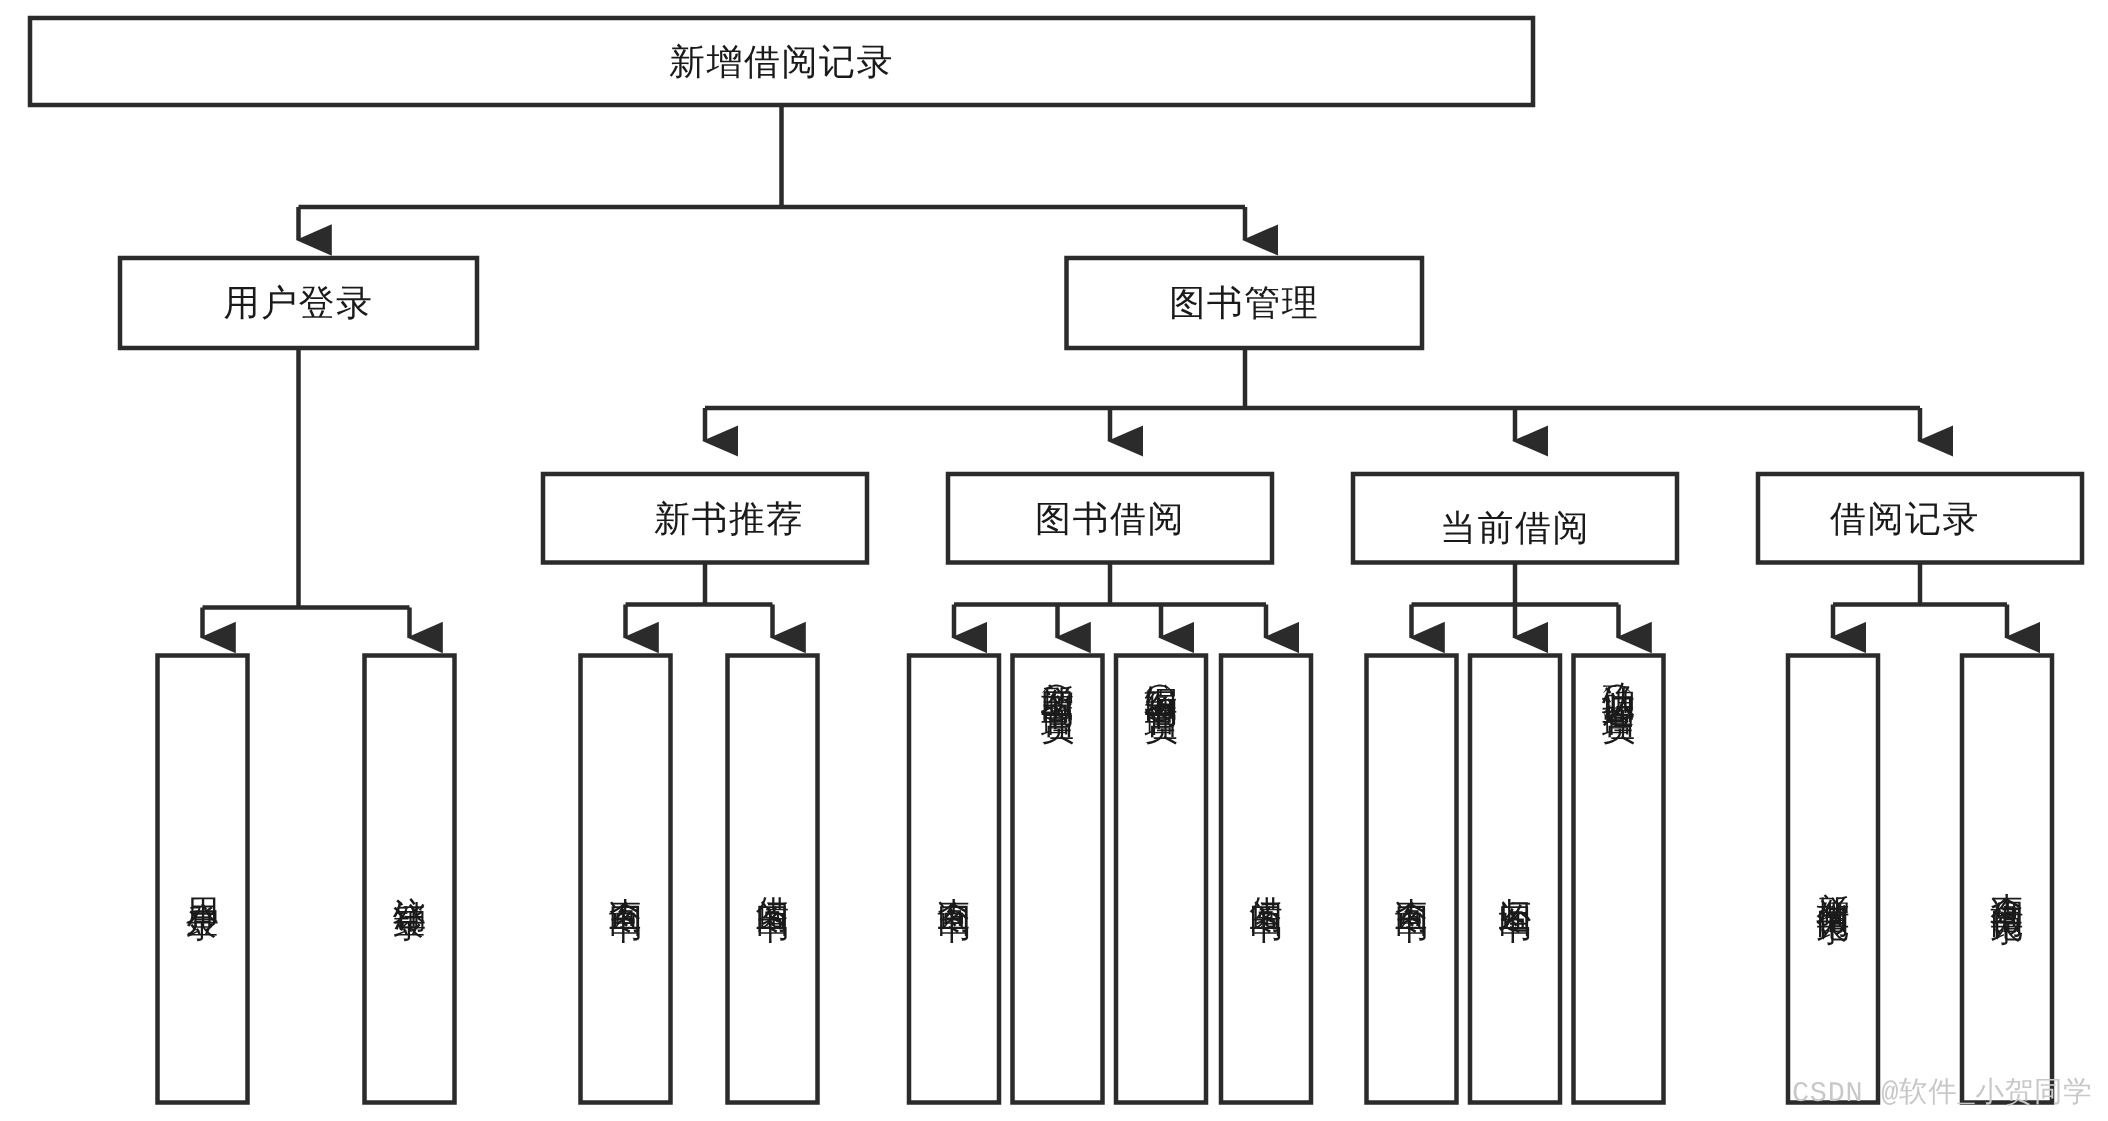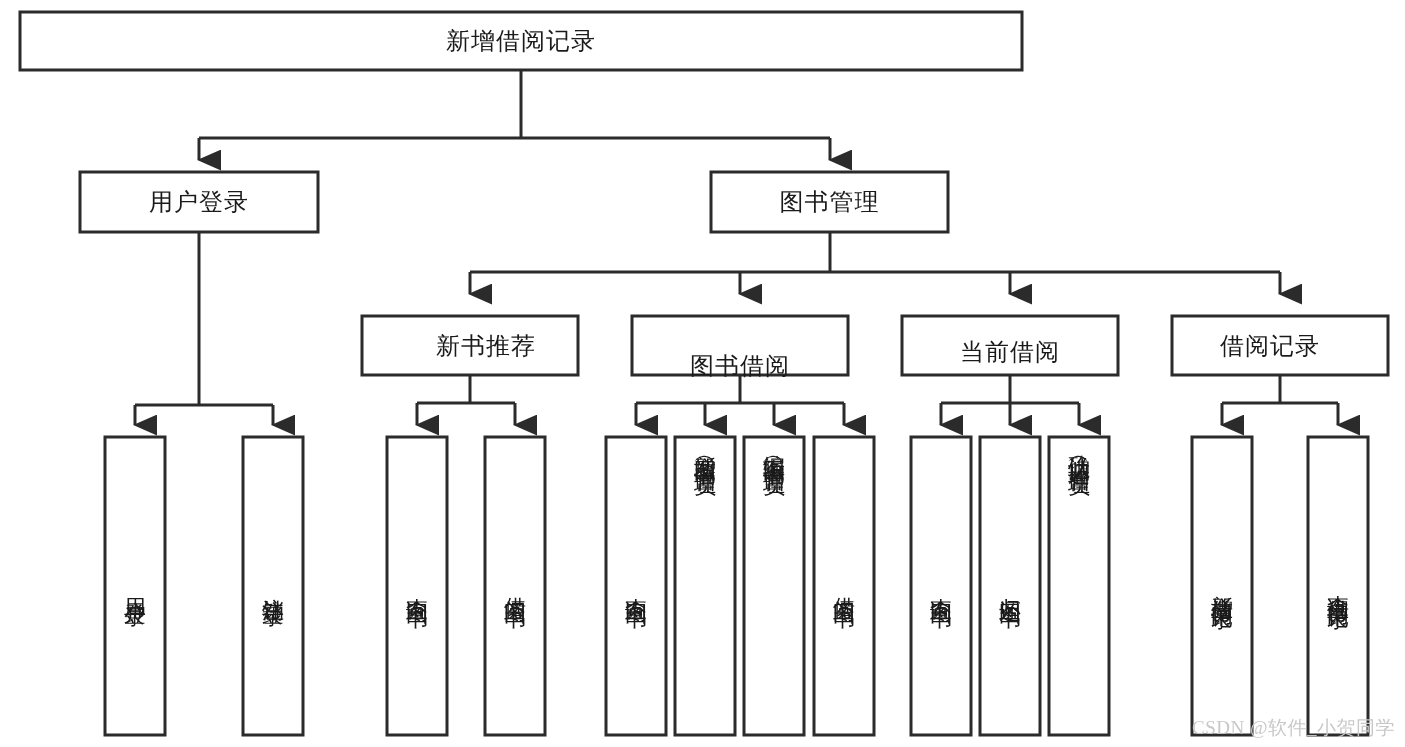--- a/index.html
+++ b/index.html
@@ -61,21 +61,21 @@
   }
   .connector {
     stroke: #2b2b2b;
     stroke-width: 3;
     fill: none;
   }
   .watermark {
     position: absolute;
     right: 10px;
     bottom: 6px;
-    font-family: Liberation Serif, serif;
+    font-family: Liberation Mono, monospace;
     font-size: 19px;
     color: #c8c8c8;
     letter-spacing: 0.5px;
     white-space: nowrap;
     pointer-events: none;
   }
 </style>
 </head>
 <body>
 
@@ -176,21 +176,21 @@
 <div class="hlabel-wrap" style="left:80px; top:172px; width:238px; height:60px;">
   <span class="hlabel-text">用户登录</span>
 </div>
 <div class="hlabel-wrap" style="left:711px; top:172px; width:237px; height:60px;align-items:center;">
   <span class="hlabel-text">图书管理</span>
 </div>
 
 <div class="hlabel-wrap" style="left:362px; top:316px; width:248px; height:59px;">
   <span class="hlabel-text">新书推荐</span>
 </div>
-<div class="hlabel-wrap" style="left:632px; top:316px; width:216px; height:59px;margin-top:20px;">
+<div class="hlabel-wrap" style="left:632px; top:316px; width:216px; height:59px;">
   <span class="hlabel-text">图书借阅</span>
 </div>
 <div class="hlabel-wrap" style="left:902px; top:316px; width:216px; height:72px;">
   <span class="hlabel-text">当前借阅</span>
 </div>
 <div class="hlabel-wrap" style="left:1172px; top:316px; width:196px; height:59px;">
   <span class="hlabel-text">借阅记录</span>
 </div>
 
 <div class="vlabel-wrap" style="left:105px; top:437px; width:60px; height:298px;">

